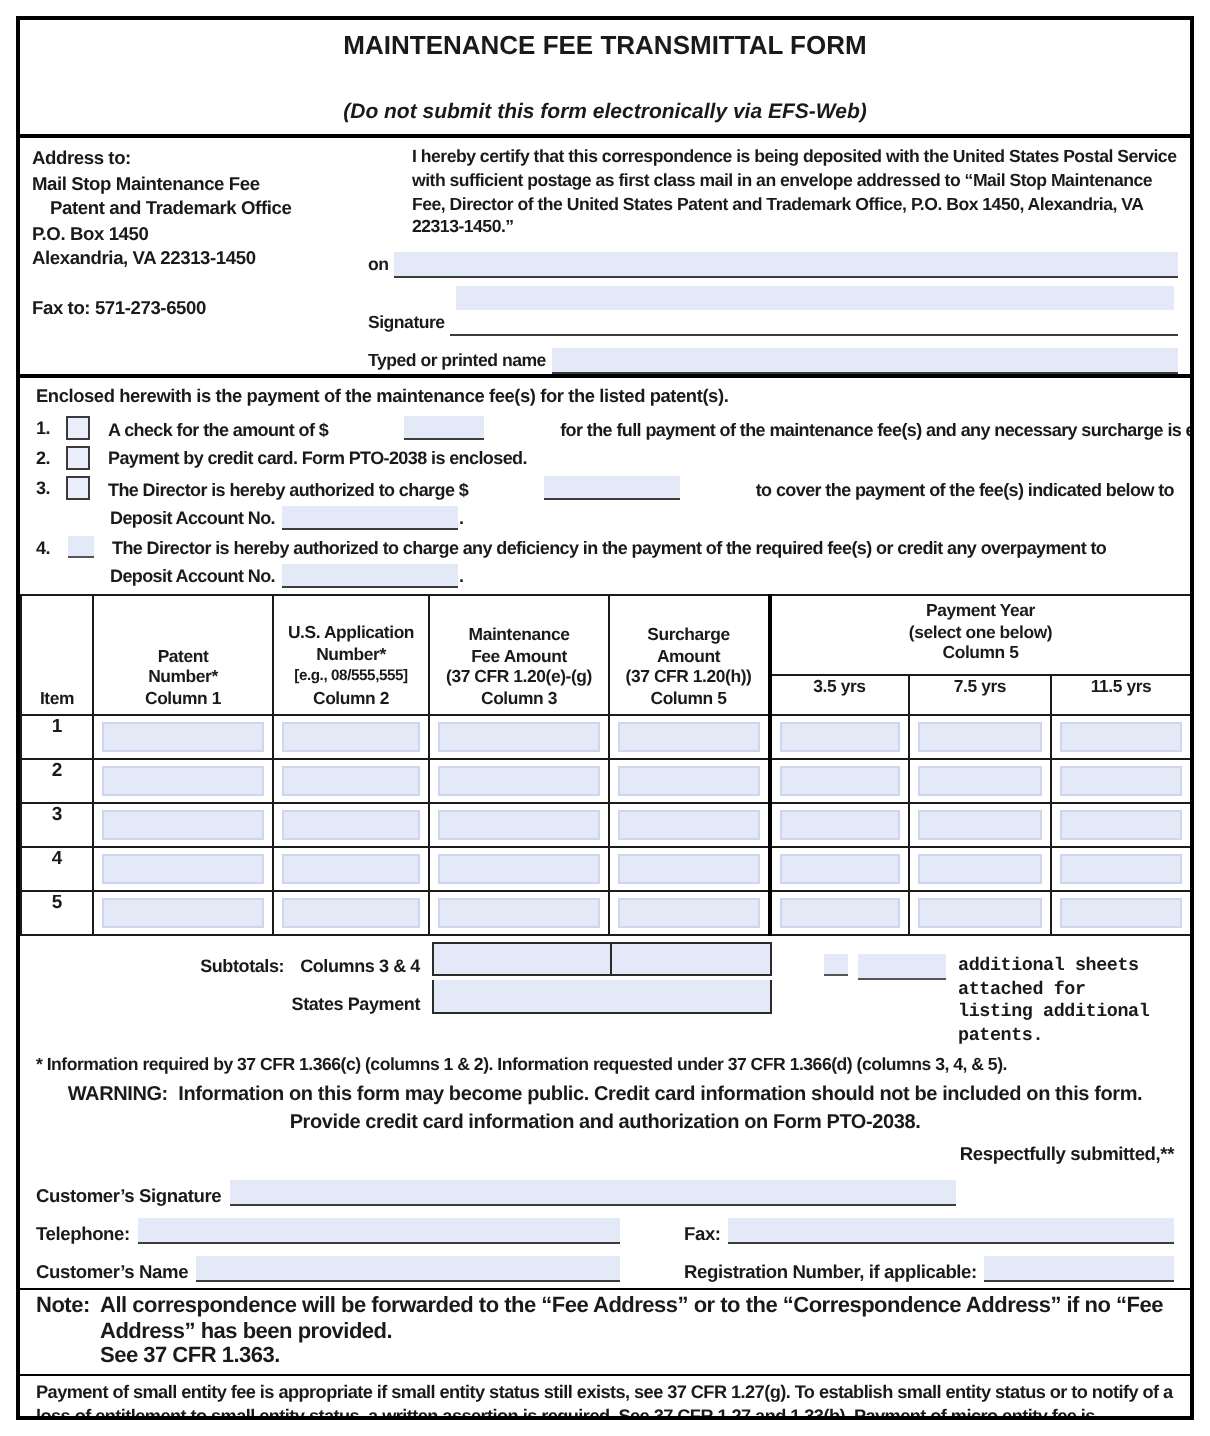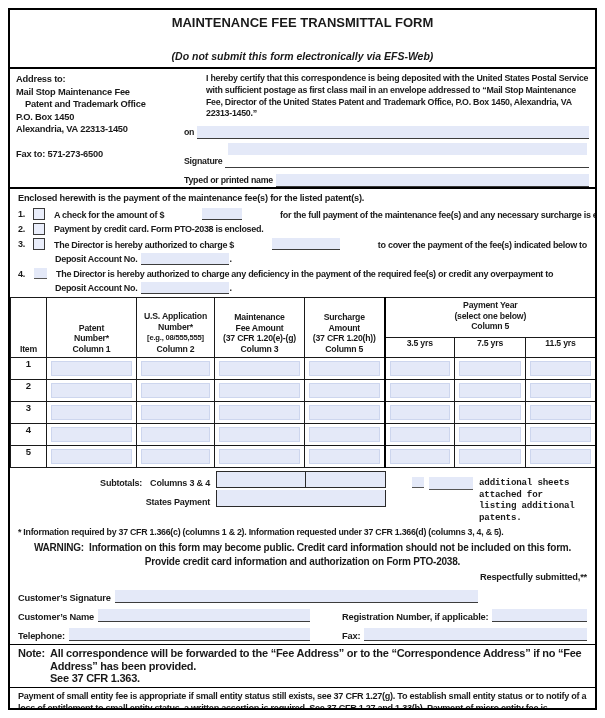--- a/index.html
+++ b/index.html
@@ -391,35 +391,35 @@
     <div class="submit-sec">
       <div class="respectfully">Respectfully submitted,**</div>
       <div class="srow">
         <div class="sgroup left" style="width:460px">
           <span class="slabel">Customer’s Signature</span>
           <span class="sfield"></span>
         </div>
       </div>
       <div class="srow">
         <div class="sgroup left">
+          <span class="slabel">Telephone:</span>
+          <span class="sfield"></span>
+        </div>
+        <div class="sgroup right">
+          <span class="slabel">Fax:</span>
+          <span class="sfield"></span>
+        </div>
+      </div>
+      <div class="srow">
+        <div class="sgroup left">
           <span class="slabel">Customer’s Name</span>
           <span class="sfield"></span>
         </div>
         <div class="sgroup right">
           <span class="slabel">Registration Number, if applicable:</span>
-          <span class="sfield"></span>
-        </div>
-      </div>
-      <div class="srow">
-        <div class="sgroup left">
-          <span class="slabel">Telephone:</span>
-          <span class="sfield"></span>
-        </div>
-        <div class="sgroup right">
-          <span class="slabel">Fax:</span>
           <span class="sfield"></span>
         </div>
       </div>
     </div>
 
     <div class="note-sec">
       <div class="note-label">Note:</div>
       <div>
         <span>All correspondence will be forwarded to the “Fee Address” or to the “Correspondence Address” if no “Fee Address” has been provided.</span><br>
         <span>See 37 CFR 1.363.</span>

